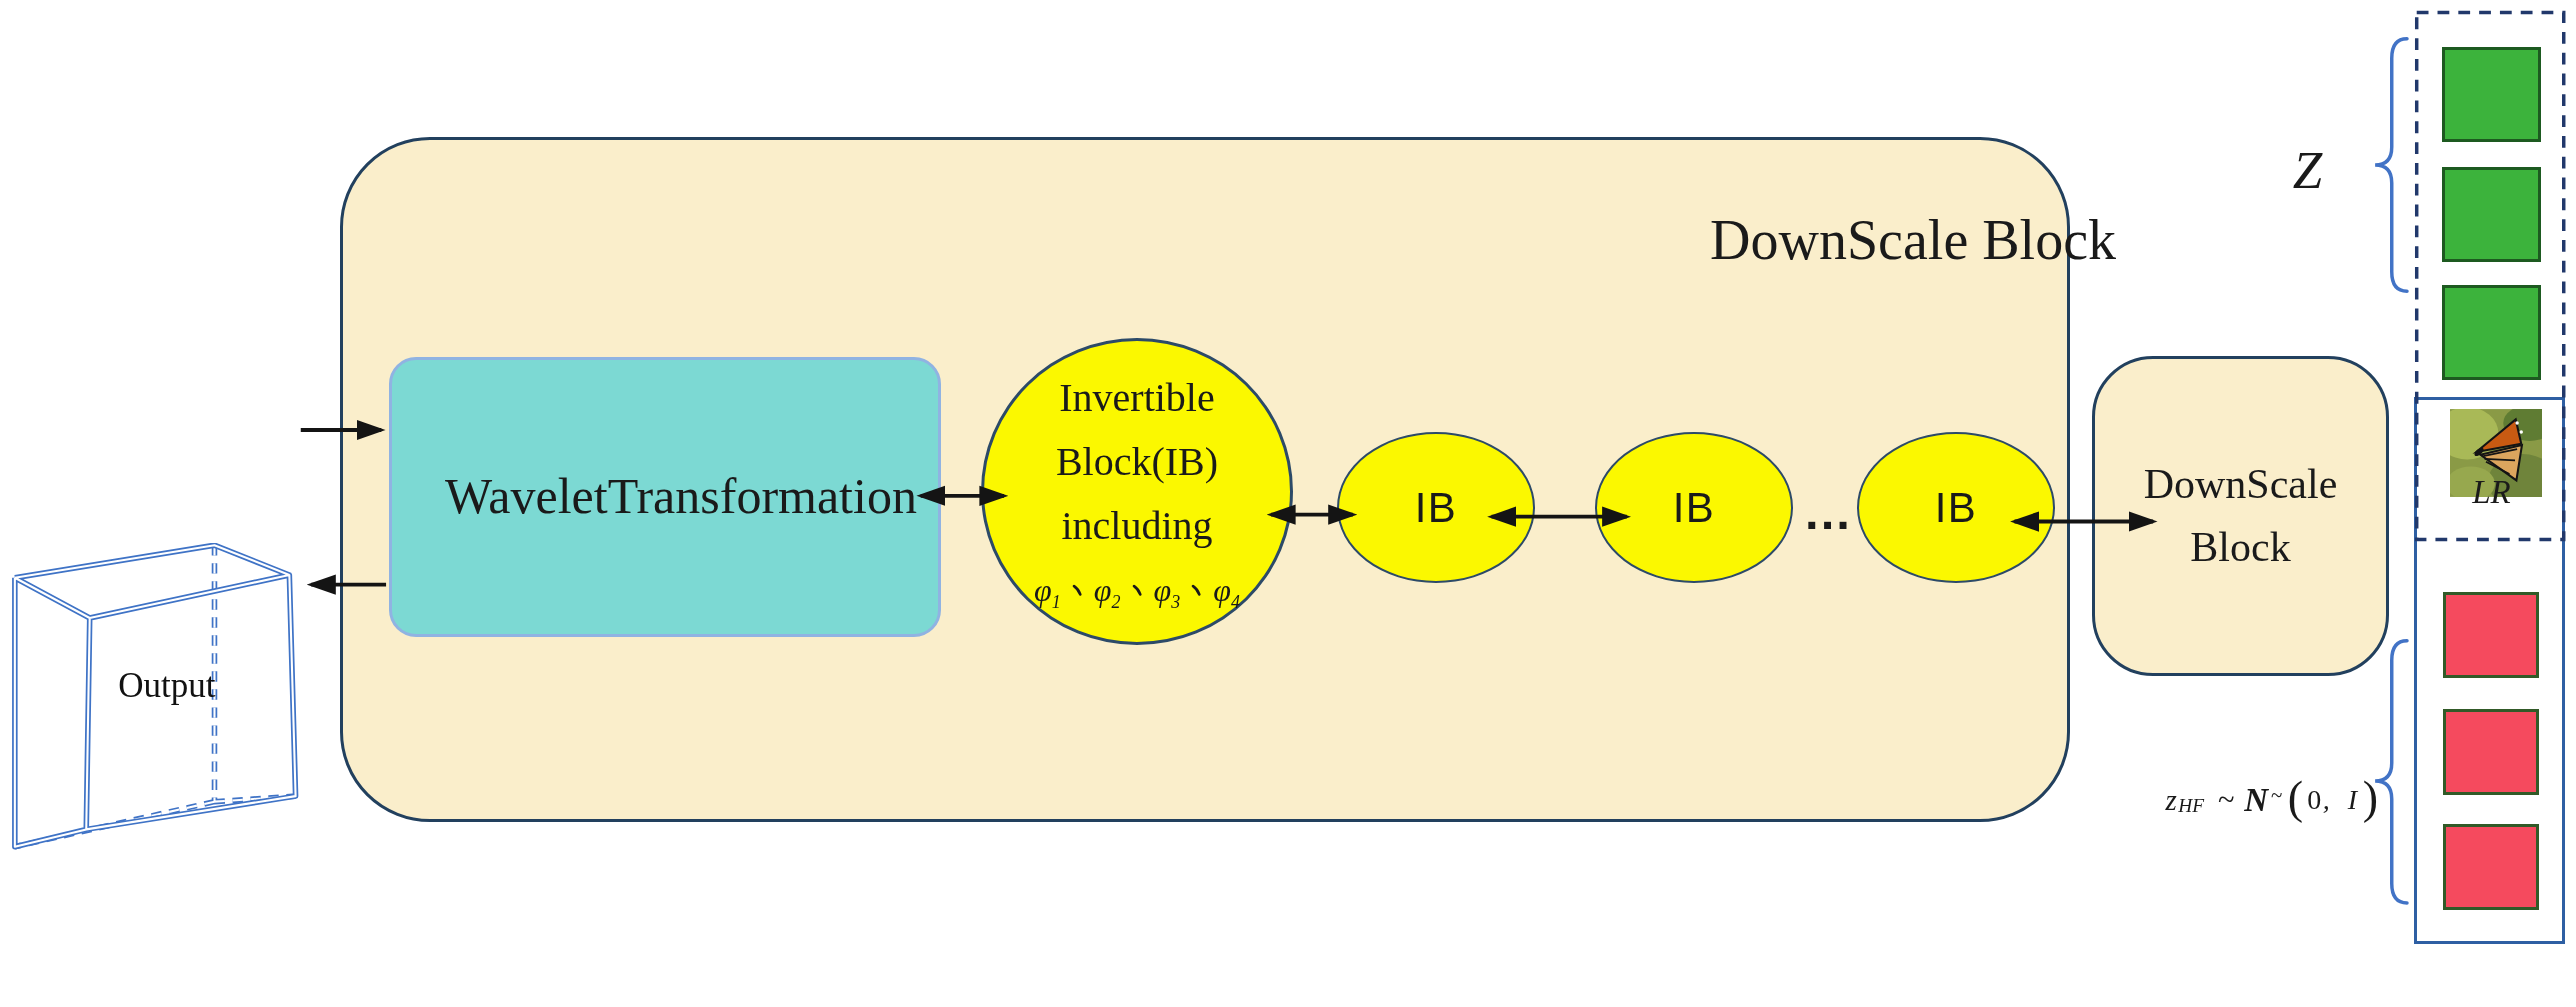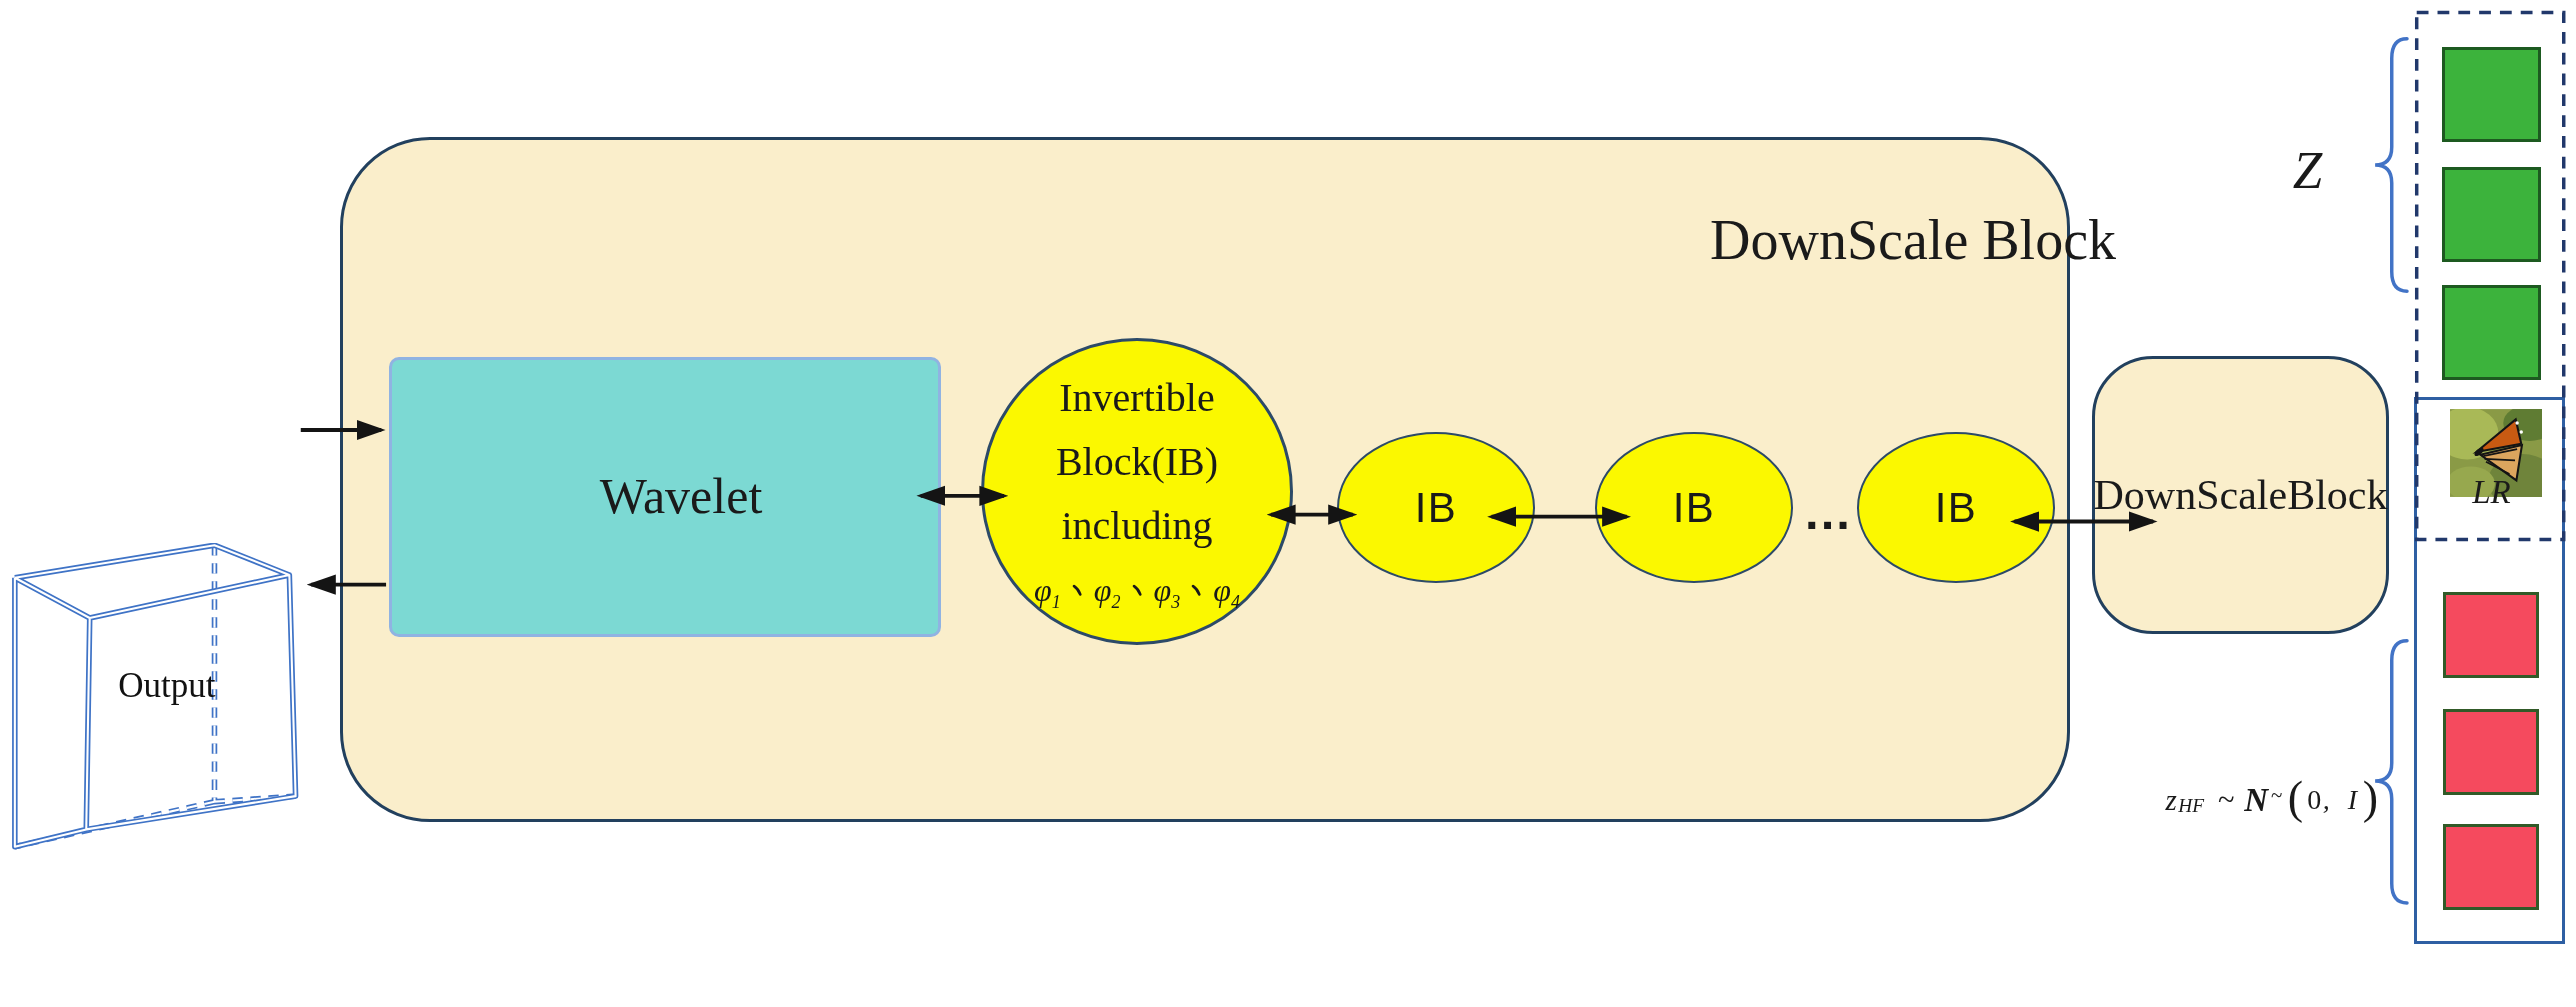--- a/index.html
+++ b/index.html
@@ -14,39 +14,39 @@
   html,body{margin:0;padding:0;background:var(--background);}
   .canvas{position:relative;width:2576px;height:1007px;background:var(--background);
     font-family:"Liberation Serif","DejaVu Serif",serif;color:var(--text-color);overflow:hidden;}
   .abs{position:absolute;box-sizing:border-box;}
 
   .main-block{left:340px;top:137px;width:1730px;height:685px;background:var(--panel-fill);
     border:3.5px solid var(--panel-border);border-radius:90px;}
   .main-title{left:1492px;top:208px;width:624px;text-align:right;font-size:56px;}
 
   .wavelet{left:389px;top:357px;width:552px;height:280px;background:var(--wavelet-fill);
-    border:3.5px solid var(--wavelet-border);border-radius:10px;display:flex;flex-direction:row;
+    border:3.5px solid var(--wavelet-border);border-radius:27px;display:flex;flex-direction:row;
     align-items:center;justify-content:center;font-size:50px;line-height:1.55;padding-left:32px;}
 
   .inv-circle{left:981px;top:338px;width:312px;height:307px;background:var(--ib-fill);
     border:3.5px solid var(--ib-border);border-radius:50%;display:flex;flex-direction:column;
     align-items:center;justify-content:center;font-size:40px;line-height:1.6;text-align:center;}
   .phi-row{display:flex;align-items:flex-end;gap:11px;font-size:32px;font-style:italic;margin-top:2.8px;}
   .phi-row sub{font-size:18px;font-style:italic;}
   .phi-sep{display:inline-block;margin:0 0 5.6px 0;}
 
   .ib-node{width:198px;height:151px;background:var(--ib-fill);border:2.8px solid var(--ib-border);
     border-radius:50%;display:flex;align-items:center;justify-content:center;
     font-family:"Liberation Sans","DejaVu Sans",sans-serif;font-size:42px;letter-spacing:1.4px;}
   .ib-1{left:1337px;top:432px;} .ib-2{left:1595px;top:432px;} .ib-3{left:1857px;top:432px;}
   .dots{left:1798px;top:484px;width:61px;text-align:center;font-size:49px;font-weight:bold;
     font-family:"Liberation Sans","DejaVu Sans",sans-serif;letter-spacing:2.1px;}
 
-  .small-block{left:2092px;top:356px;width:297px;height:278px;background:var(--panel-fill);
-    border:3.5px solid var(--panel-border);border-radius:61px;display:flex;flex-direction:row;
+  .small-block{left:2092px;top:356px;width:297px;height:320px;background:var(--panel-fill);
+    border:3.5px solid var(--panel-border);border-radius:61px;display:flex;flex-direction:column;
     align-items:center;justify-content:center;font-size:42px;line-height:1.5;text-align:center;}
 
   .cube-wrap{width:305px;height:326px;}
   .cube-input{left:10.4px;top:182px;} .cube-output{left:10.4px;top:543px;}
   .cube-label{position:absolute;text-align:center;font-size:35px;color:#111;}
   .cube-input .cube-label{left:83px;top:123px;width:142px;}
   .cube-output .cube-label{left:82px;top:123px;width:149px;}
   .cube-line-outer{stroke:var(--cube-blue);stroke-width:8;fill:none;stroke-linejoin:round;}
   .cube-line-inner{stroke:#ffffff;stroke-width:3;fill:none;stroke-linejoin:round;}
   .cube-dash-outer{stroke:var(--cube-blue);stroke-width:8;fill:none;stroke-dasharray:15 11;}
@@ -84,20 +84,21 @@
 </head>
 <body>
 
 <div class="canvas">
 
   <div class="abs main-block"></div>
   <div class="abs main-title">DownScale Block</div>
 
   <div class="abs wavelet">
     <span>Wavelet</span>
+    <span>Transformation</span>
   </div>
 
   <div class="abs inv-circle">
     <span>Invertible</span>
     <span>Block(IB)</span>
     <span>including</span>
     <span class="phi-row">
       <span class="phi-item"><span>φ</span><sub>1</sub></span>
       <span class="phi-sep"><svg width="11" height="12.5" viewBox="0 0 16 18">
             <path class="tick-path" d="M3 3 Q9 7 12 15"></path>

